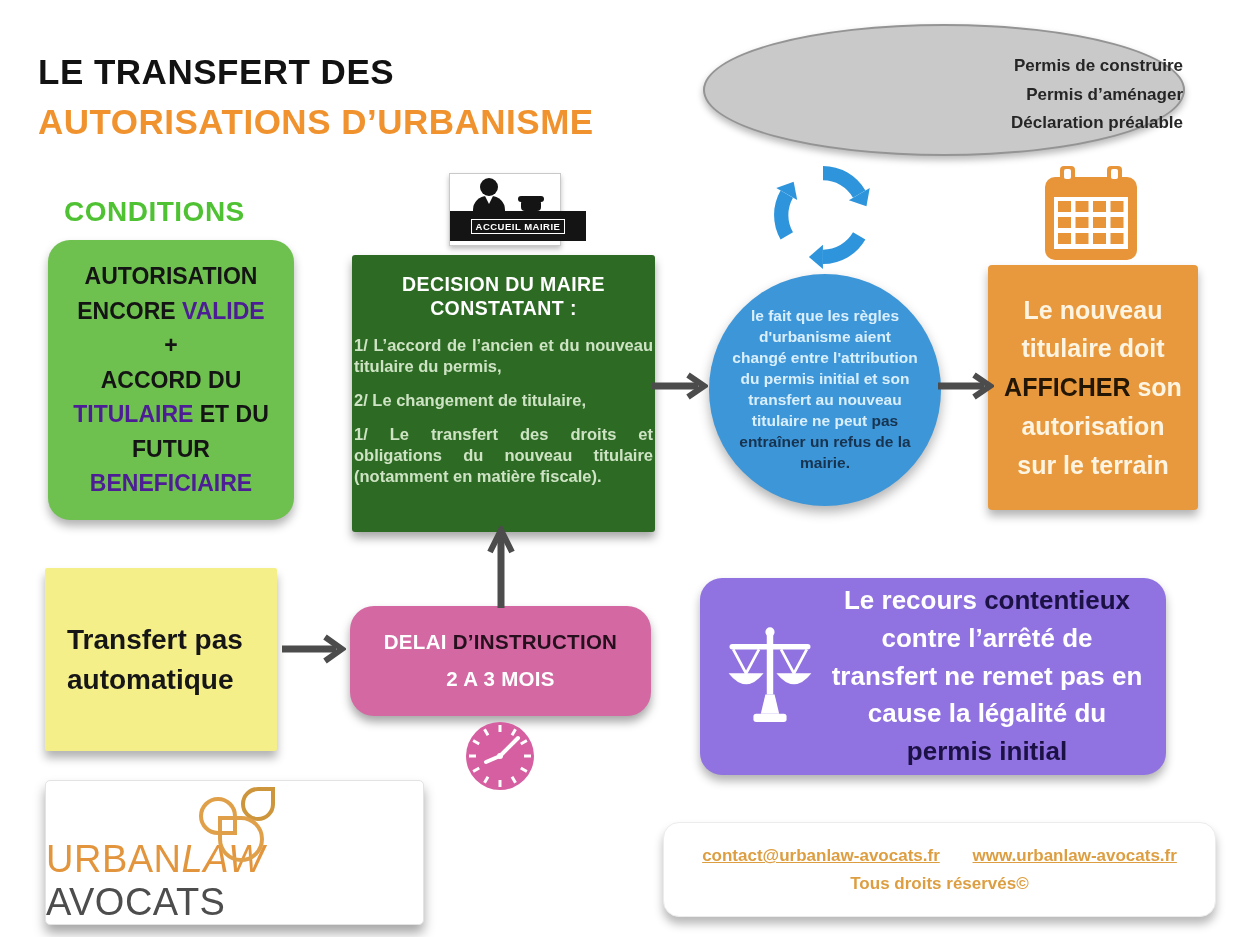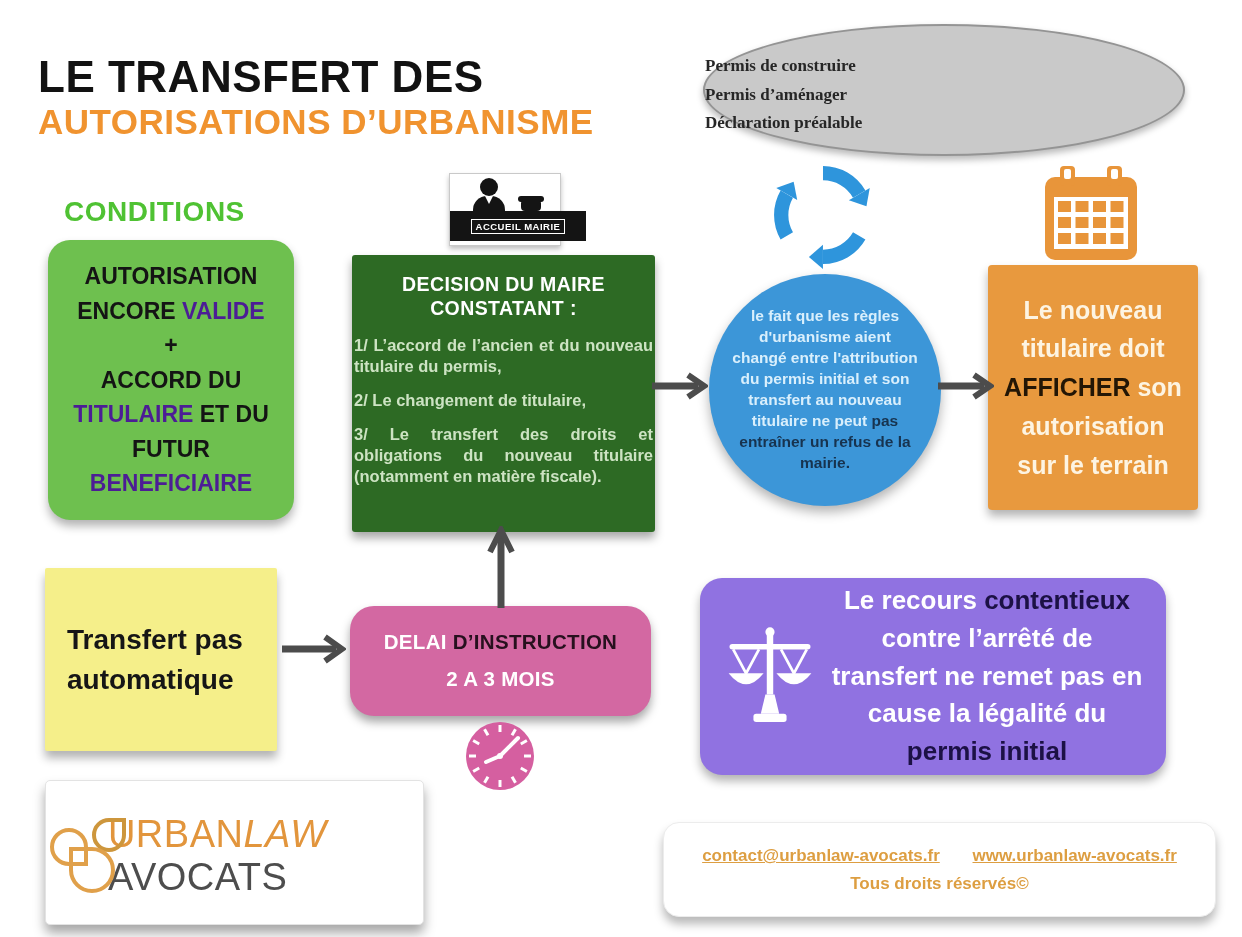--- a/index.html
+++ b/index.html
@@ -4,30 +4,29 @@
 <style>
   html,body{margin:0;padding:0;background:#ffffff;}
   #canvas{
     position:relative;width:1242px;height:937px;background:#ffffff;overflow:hidden;
     font-family:"Liberation Sans", sans-serif;
   }
   .abs{position:absolute;box-sizing:border-box;}
   .rich{white-space:pre-line;}
 
   
-  .title1{left:38px;top:52px;font-size:44px;font-weight:800;letter-spacing:.5px;color:#121212;text-align:center;}
+  .title1{left:38px;top:52px;font-size:35px;font-weight:800;letter-spacing:.5px;color:#121212;text-align:center;}
   .title2{left:38px;top:102px;font-size:35px;font-weight:800;letter-spacing:.5px;color:#f0932f;}
 
   
   .ellipse{
     left:703px;top:24px;width:482px;height:132px;border-radius:50%;
     background:#c9c9c9;border:2px solid #949494;box-shadow:0 4px 7px rgba(0,0,0,.28);
-    display:flex;flex-direction:column;justify-content:center;align-items:flex-start;
+    display:flex;flex-direction:column;justify-content:center;align-items:flex-end;
     padding-top:10px;
-    font-family:Liberation Serif, serif;
   }
   .ellipse div{font-size:17px;font-weight:700;color:#262626;line-height:1.7;}
 
   
   .cond-head{left:64px;top:196px;font-size:28px;font-weight:800;color:#4fc233;letter-spacing:.5px;}
   .green-box{
     left:48px;top:240px;width:246px;height:280px;background:#6ec04f;border-radius:22px;
     box-shadow:0 6px 10px rgba(0,0,0,.3);
     display:flex;align-items:center;justify-content:center;text-align:center;
     font-size:23px;font-weight:800;line-height:1.5;padding:10px 14px;
@@ -104,21 +103,21 @@
   }
   .purple-box .scales{width:92px;height:122px;flex:0 0 auto;margin-right:10px;}
   .purple-box .ptext{flex:1;text-align:center;font-size:26px;font-weight:600;line-height:1.45;}
   .purple-box .seg-base{color:#ffffff;}
   .purple-box .seg-alt{color:#1c1145;}
 
   
   .logo-box{
     left:45px;top:780px;width:379px;height:145px;background:#fff;border:1px solid #e3e3e3;border-radius:5px;
     box-shadow:0 8px 12px rgba(0,0,0,.35);
-    display:flex;align-items:center;
+    display:flex;flex-direction:column;align-items:center;
   }
   .logo-mark{position:relative;width:80px;height:76px;margin-top:6px;}
   .logo-mark .petal-a{position:absolute;left:4px;top:10px;width:30px;height:30px;border:4.5px solid #e0a04a;border-radius:50% 50% 0 50%;}
   .logo-mark .leaf-b{position:absolute;left:46px;top:0;width:26px;height:26px;border:4.5px solid #cd963c;border-radius:50% 0 50% 50%;}
   .logo-mark .petal-c{position:absolute;left:23px;top:29px;width:38px;height:38px;border:4.5px solid #e0a04a;border-radius:0 50% 50% 50%;}
   .wordmark{font-size:38px;letter-spacing:0.5px;margin-top:6px;font-weight:500;}
   .wordmark .p1{color:#e2953c;}
   .wordmark .p2{color:#e2953c;font-style:italic;}
   .wordmark .p3{color:#4d4d4d;}
 
@@ -166,21 +165,21 @@
     <div class="phone-body"></div>
     <div class="desk">
       <span>ACCUEIL MAIRIE</span>
     </div>
   </div>
 
   <div class="abs darkgreen-box">
     <div class="dg-head">DECISION DU MAIRE CONSTATANT :</div>
     <p class="dg-item">1/ L’accord de l’ancien et du nouveau titulaire du permis,</p>
     <p class="dg-item">2/ Le changement de titulaire,</p>
-    <p class="dg-item">3/ Le transfert des droits et obligations du nouveau titulaire (notamment en matière fiscale).</p>
+    <p class="dg-item">1/ Le transfert des droits et obligations du nouveau titulaire (notamment en matière fiscale).</p>
   </div>
 
   <svg class="abs recycle" viewBox="0 0 100 100">
     <g id="rarm">
       <path d="M50 12 A38 38 0 0 1 82.9 31" fill="none" stroke="#2e95dc" stroke-width="13"></path>
       <polygon points="89.5,42 92.5,25.5 73.5,36.5" fill="#2e95dc"></polygon>
     </g>
     <use href="#rarm" transform="rotate(120 50 50)"></use>
     <use href="#rarm" transform="rotate(240 50 50)"></use>
   </svg>

